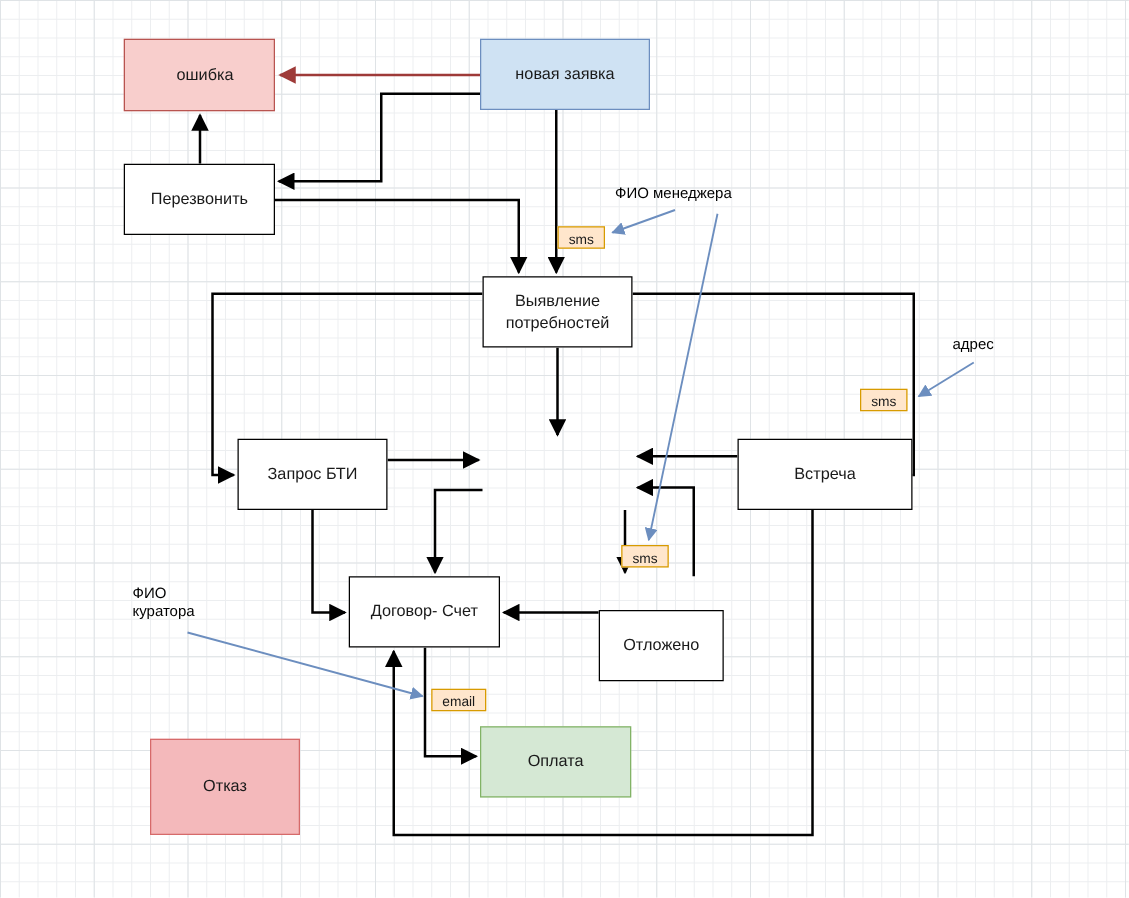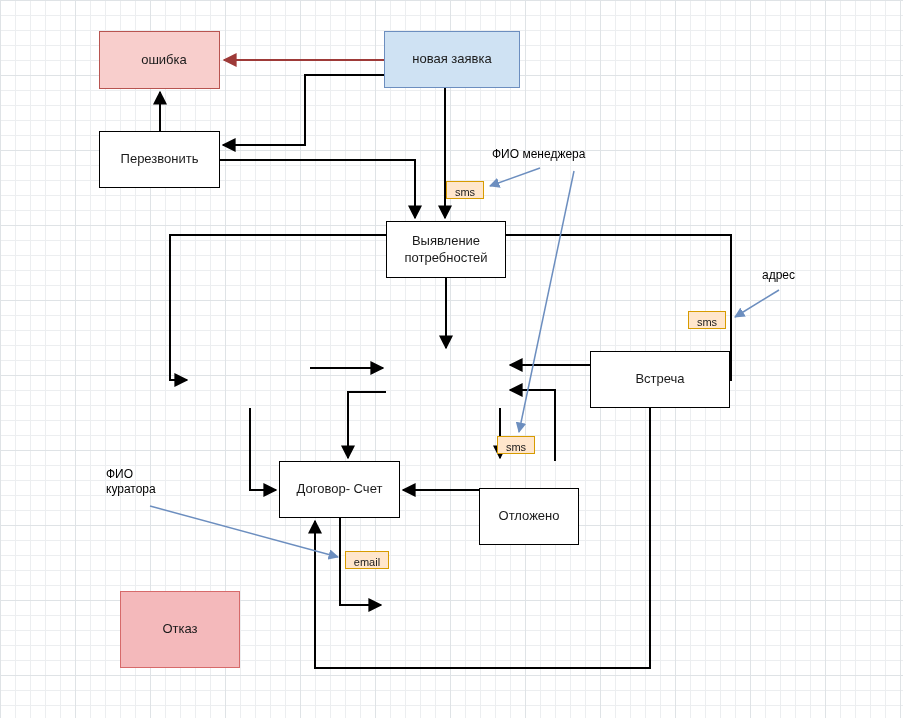--- a/index.html
+++ b/index.html
@@ -86,28 +86,34 @@
   </div>
   <div class="node blue" style="left:384px;top:31px;width:136px;height:57px">
     <span>новая заявка</span>
   </div>
   <div class="node white" style="left:99px;top:131px;width:121px;height:57px">
     <span>Перезвонить</span>
   </div>
   <div class="node white" style="left:386px;top:221px;width:120px;height:57px">
     <span>Выявление потребностей</span>
   </div>
+  <div class="node white" style="left:190px;top:351px;width:120px;height:57px">
+    <span>Запрос БТИ</span>
+  </div>
   <div class="node white" style="left:590px;top:351px;width:140px;height:57px">
     <span>Встреча</span>
   </div>
   <div class="node white" style="left:279px;top:461px;width:121px;height:57px">
     <span>Договор- Счет</span>
   </div>
   <div class="node white" style="left:479px;top:488px;width:100px;height:57px">
     <span>Отложено</span>
+  </div>
+  <div class="node green" style="left:384px;top:581px;width:121px;height:57px">
+    <span>Оплата</span>
   </div>
   <div class="node redbox" style="left:120px;top:591px;width:120px;height:77px">
     <span>Отказ</span>
   </div>
 
   <div class="tag" style="left:446px;top:181px;width:38px;height:18px">
     <span>sms</span>
   </div>
   <div class="tag" style="left:688px;top:311px;width:38px;height:18px">
     <span>sms</span>

